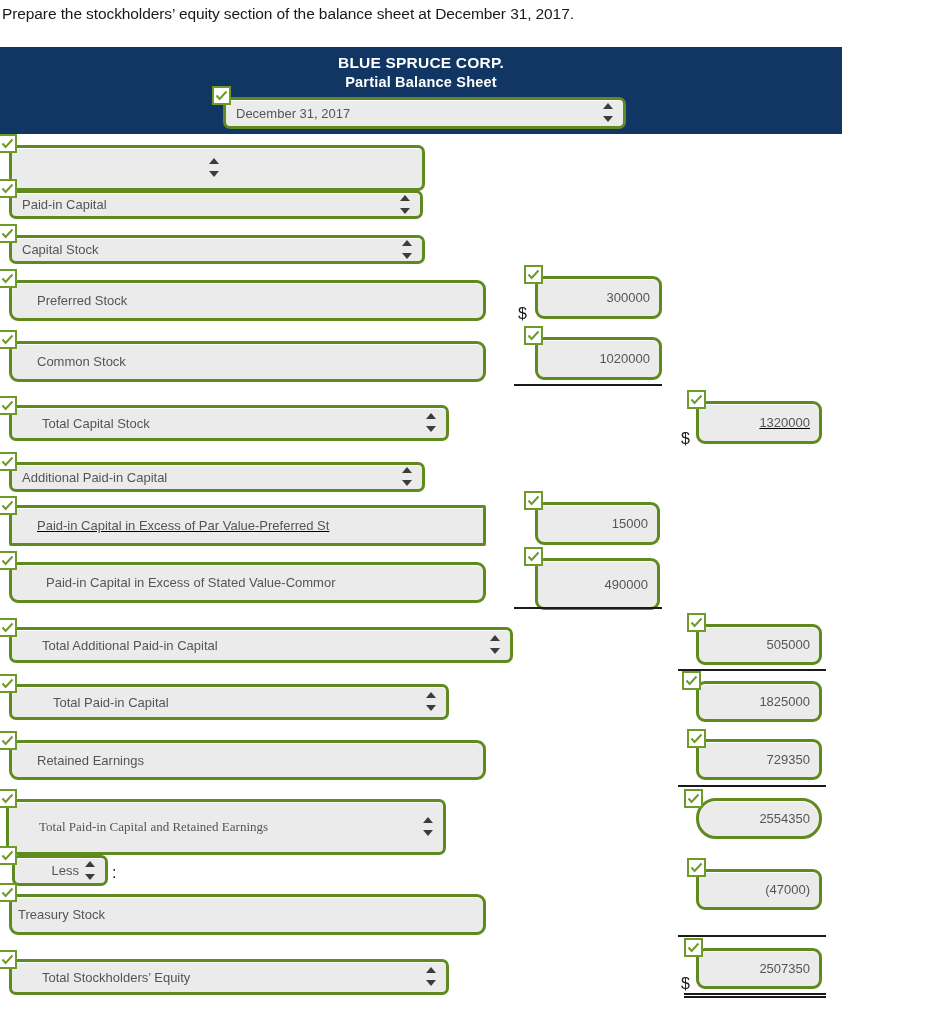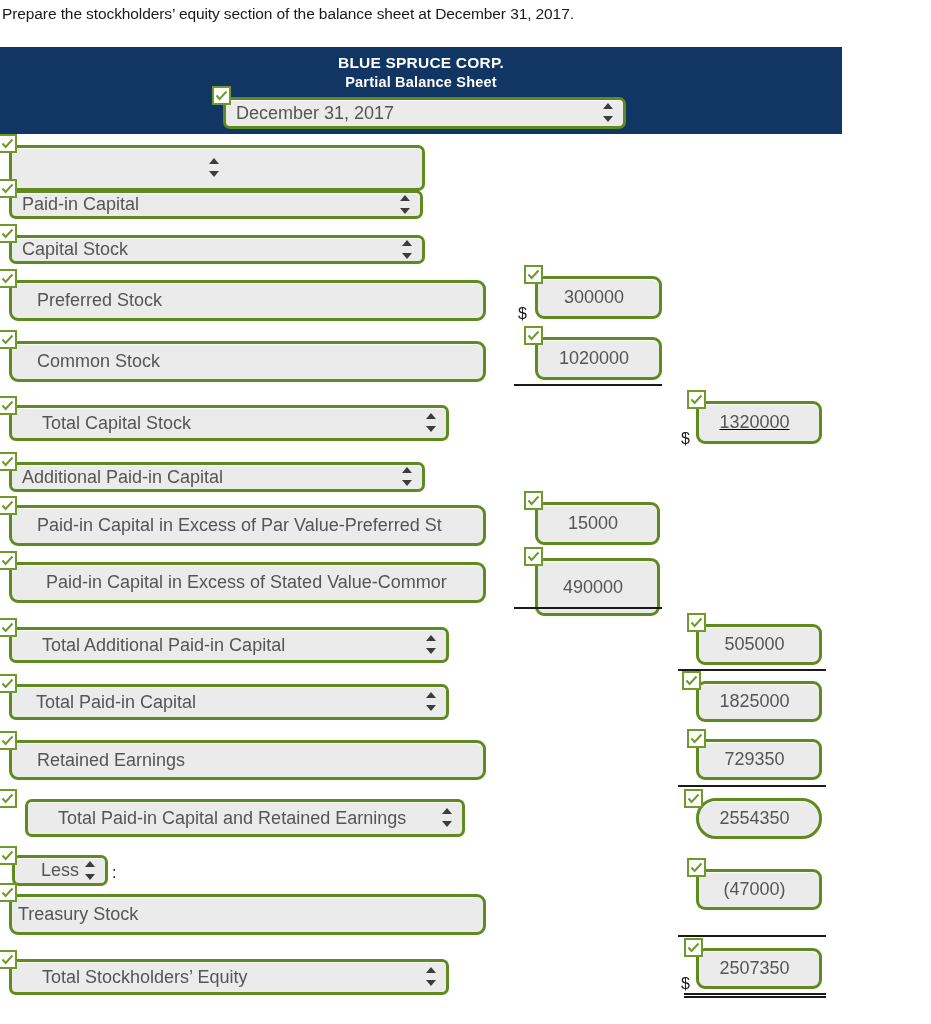--- a/index.html
+++ b/index.html
@@ -57,28 +57,28 @@
     position: absolute;
     border: 3px solid #5f8a1f;
     border-radius: 7px;
     background: #ebebeb;
     box-shadow: inset 0 1px 0 #ffffff;
     display: flex;
     align-items: center;
     overflow: hidden;
   }
   .field .txt {
-    font-size: 18px;
+    font-size: 13px;
     color: #555555;
     white-space: nowrap;
     overflow: hidden;
     flex: 1 1 auto;
   }
   .field.num .txt {
-    text-align: center;
+    text-align: right;
     padding-right: 9px;
   }
   .field.sel .txt { padding-left: 10px; }
   .field.lbl .txt { padding-left: 10px; }
 
   
   .spin {
     flex: 0 0 auto;
     width: 18px;
     height: 100%;
@@ -271,21 +271,21 @@
         <i class="up"></i>
         <i class="down"></i>
       </span>
   </div>
 
   <div class="check" style="left:-2px; top:496px;">
     <svg width="13" height="13" viewBox="0 0 13 13">
         <path d="M1.5 6.5 L4.6 10 L11.5 2.5" fill="none" stroke="#6d9a28" stroke-width="2"></path>
       </svg>
   </div>
-  <div class="field lbl" style="left:9px; top:505px; width:477px; height:41px; border-radius:9px;">
+  <div class="field lbl" style="left:9px; top:505px; width:477px; height:41px; border-radius:2px;text-decoration:underline;">
     <span class="txt" style="padding-left:25px;">Paid-in Capital in Excess of Par Value-Preferred St</span>
   </div>
   <div class="check" style="left:524px; top:491px;">
     <svg width="13" height="13" viewBox="0 0 13 13">
         <path d="M1.5 6.5 L4.6 10 L11.5 2.5" fill="none" stroke="#6d9a28" stroke-width="2"></path>
       </svg>
   </div>
   <div class="field num" style="left:535px; top:502px; width:125px; height:43px; border-radius:9px;">
     <span class="txt">15000</span>
   </div>
@@ -296,31 +296,31 @@
       </svg>
   </div>
   <div class="field lbl" style="left:9px; top:562px; width:477px; height:41px; border-radius:9px;">
     <span class="txt" style="padding-left:34px;">Paid-in Capital in Excess of Stated Value-Commor</span>
   </div>
   <div class="check" style="left:524px; top:547px;">
     <svg width="13" height="13" viewBox="0 0 13 13">
         <path d="M1.5 6.5 L4.6 10 L11.5 2.5" fill="none" stroke="#6d9a28" stroke-width="2"></path>
       </svg>
   </div>
-  <div class="field num" style="left:535px; top:558px; width:125px; height:58px; border-radius:9px;">
+  <div class="field num" style="left:535px; top:558px; width:125px; height:52px; border-radius:9px;">
     <span class="txt">490000</span>
   </div>
   <div class="rule" style="left:514px; top:607px; width:148px;"></div>
 
   <div class="check" style="left:-2px; top:618px;">
     <svg width="13" height="13" viewBox="0 0 13 13">
         <path d="M1.5 6.5 L4.6 10 L11.5 2.5" fill="none" stroke="#6d9a28" stroke-width="2"></path>
       </svg>
   </div>
-  <div class="field sel" style="left:9px; top:627px; width:440px; height:36px;">
+  <div class="field sel" style="left:9px; top:627px; width:504px; height:36px;">
     <span class="txt" style="padding-left:30px;">Total Additional Paid-in Capital</span>
     <span class="spin">
         <i class="up"></i>
         <i class="down"></i>
       </span>
   </div>
   <div class="check" style="left:687px; top:613px;">
     <svg width="13" height="13" viewBox="0 0 13 13">
         <path d="M1.5 6.5 L4.6 10 L11.5 2.5" fill="none" stroke="#6d9a28" stroke-width="2"></path>
       </svg>
@@ -329,21 +329,21 @@
     <span class="txt">505000</span>
   </div>
   <div class="rule" style="left:678px; top:669px; width:148px;"></div>
 
   <div class="check" style="left:-2px; top:674px;">
     <svg width="13" height="13" viewBox="0 0 13 13">
         <path d="M1.5 6.5 L4.6 10 L11.5 2.5" fill="none" stroke="#6d9a28" stroke-width="2"></path>
       </svg>
   </div>
   <div class="field sel" style="left:9px; top:684px; width:440px; height:36px;">
-    <span class="txt" style="padding-left:24px;">Total Paid-in Capital</span>
+    <span class="txt" style="padding-left:41px;">Total Paid-in Capital</span>
     <span class="spin">
         <i class="up"></i>
         <i class="down"></i>
       </span>
   </div>
   <div class="check" style="left:682px; top:671px;">
     <svg width="13" height="13" viewBox="0 0 13 13">
         <path d="M1.5 6.5 L4.6 10 L11.5 2.5" fill="none" stroke="#6d9a28" stroke-width="2"></path>
       </svg>
   </div>
@@ -367,21 +367,21 @@
   <div class="field num" style="left:696px; top:739px; width:126px; height:41px; border-radius:9px;">
     <span class="txt">729350</span>
   </div>
   <div class="rule" style="left:678px; top:785px; width:148px;"></div>
 
   <div class="check" style="left:-2px; top:789px;">
     <svg width="13" height="13" viewBox="0 0 13 13">
         <path d="M1.5 6.5 L4.6 10 L11.5 2.5" fill="none" stroke="#6d9a28" stroke-width="2"></path>
       </svg>
   </div>
-  <div class="field sel" style="left:25px; top:799px; width:440px; height:38px;">
+  <div class="field sel" style="left:6px; top:799px; width:440px; height:56px;font-family:Liberation Serif, serif;">
     <span class="txt" style="padding-left:30px;">Total Paid-in Capital and Retained Earnings</span>
     <span class="spin">
         <i class="up"></i>
         <i class="down"></i>
       </span>
   </div>
   <div class="check" style="left:684px; top:789px;">
     <svg width="13" height="13" viewBox="0 0 13 13">
         <path d="M1.5 6.5 L4.6 10 L11.5 2.5" fill="none" stroke="#6d9a28" stroke-width="2"></path>
       </svg>

